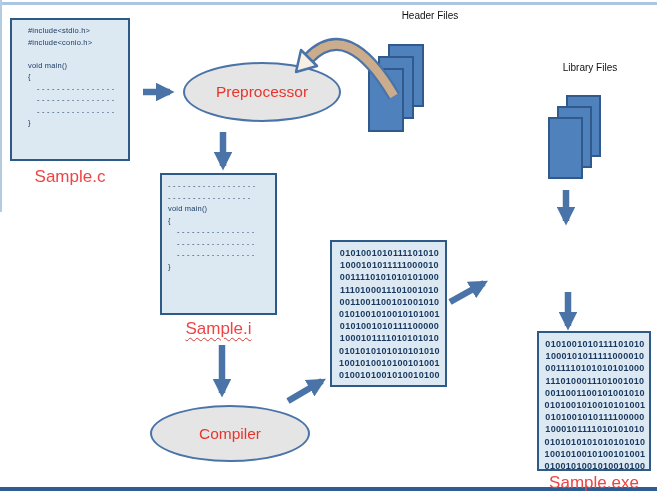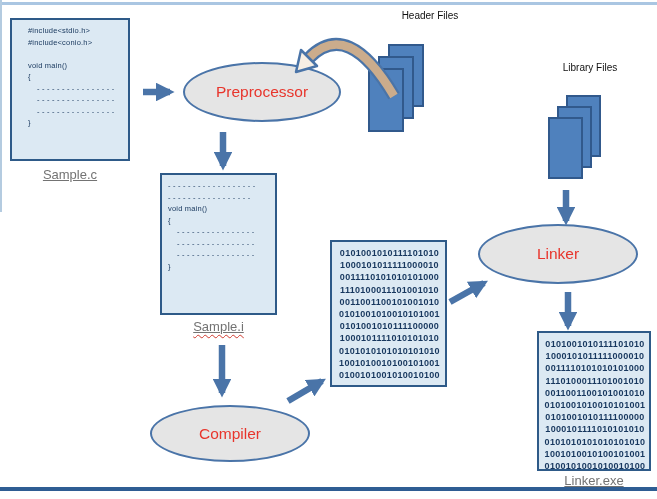--- a/index.html
+++ b/index.html
@@ -21,21 +21,21 @@
   }
   .cl.indent{padding-left:9px;}
 
   .binbox{text-align:center;padding:5px 2px 0 4px;}
   .bl{
     height:12.2px;line-height:12.2px;font-size:9px;font-weight:bold;
     letter-spacing:.3px;color:#17375e;white-space:nowrap;
   }
 
   .flabel{
-    position:absolute;text-align:center;font-size:13px;color:#737373;text-decoration:underline;
+    position:absolute;text-align:center;font-size:17px;color:#ef4444;
   }
   .wavy{
     text-decoration:underline;text-decoration-style:wavy;
     text-decoration-color:#d03a2f;text-decoration-thickness:1px;
     text-underline-offset:3px;
   }
 
   .ellipse{
     position:absolute;background:#e5e5e5;border:2px solid #4a74a8;
     border-radius:50%;box-sizing:border-box;
@@ -107,43 +107,40 @@
     <div class="bl">1110100011101001010</div>
     <div class="bl">0011001100101001010</div>
     <div class="bl">0101001010010101001</div>
     <div class="bl">0101001010111100000</div>
     <div class="bl">1000101111010101010</div>
     <div class="bl">0101010101010101010</div>
     <div class="bl">1001010010100101001</div>
     <div class="bl">0100101001010010100</div>
   </div>
 
-  <div class="ellipse" style="left:478px;top:224px;width:160px;height:60px;">
-    <span>Linker</span>
-  </div>
 
   <div class="toplabel" style="left:535px;top:62px;width:110px;">Library Files</div>
   <div class="doc" style="left:566px;top:95px;width:35px;height:62px;"></div>
   <div class="doc" style="left:557px;top:106px;width:35px;height:62px;"></div>
   <div class="doc" style="left:548px;top:117px;width:35px;height:62px;"></div>
 
   <div class="filebox binbox" style="left:537px;top:331px;width:114px;height:140px;">
     <div class="bl">0101001010111101010</div>
     <div class="bl">1000101011111000010</div>
     <div class="bl">0011110101010101000</div>
     <div class="bl">1110100011101001010</div>
     <div class="bl">0011001100101001010</div>
     <div class="bl">0101001010010101001</div>
     <div class="bl">0101001010111100000</div>
     <div class="bl">1000101111010101010</div>
     <div class="bl">0101010101010101010</div>
     <div class="bl">1001010010100101001</div>
     <div class="bl">0100101001010010100</div>
   </div>
-  <div class="flabel" style="left:537px;top:473px;width:114px;">Linker.exe</div>
+  <div class="flabel" style="left:537px;top:473px;width:114px;">Sample.exe</div>
 
   <svg class="overlay" width="657" height="499" viewBox="0 0 657 499">
     <defs>
       <marker id="ah" markerUnits="strokeWidth" markerWidth="3" markerHeight="2.9" refX="2.2" refY="1.45" orient="auto">
         <path d="M0,0 L2.9,1.45 L0,2.9 Z" fill="#4a74a8"></path>
       </marker>
     </defs>
 
     <g>
       <path d="M394,96 Q348,18 309,58" fill="none" stroke="#4a74a8" stroke-width="13"></path>

